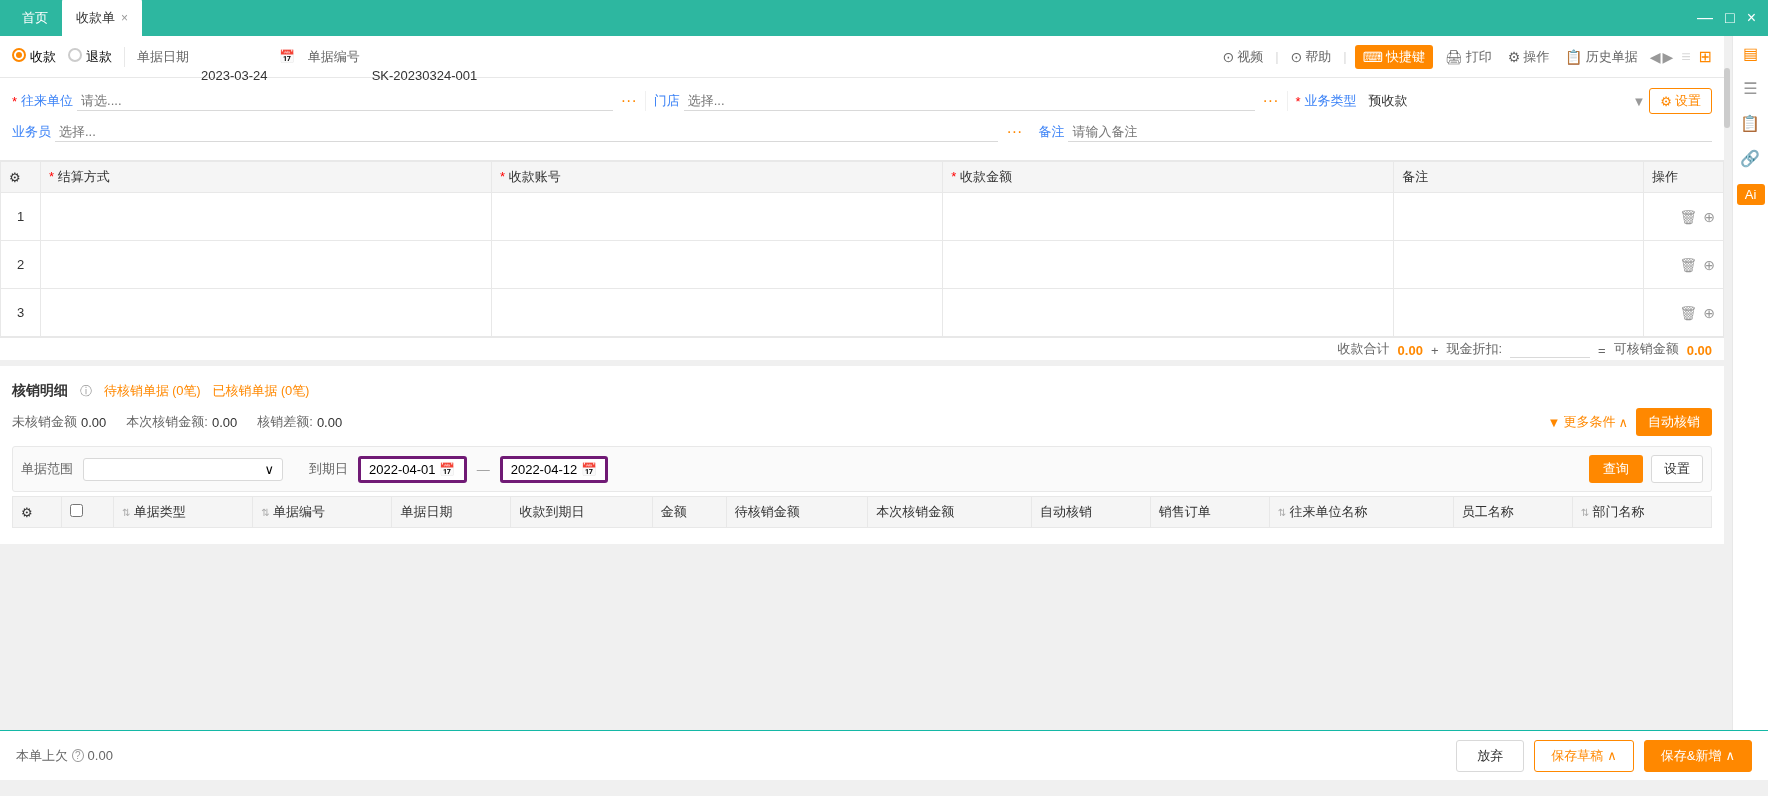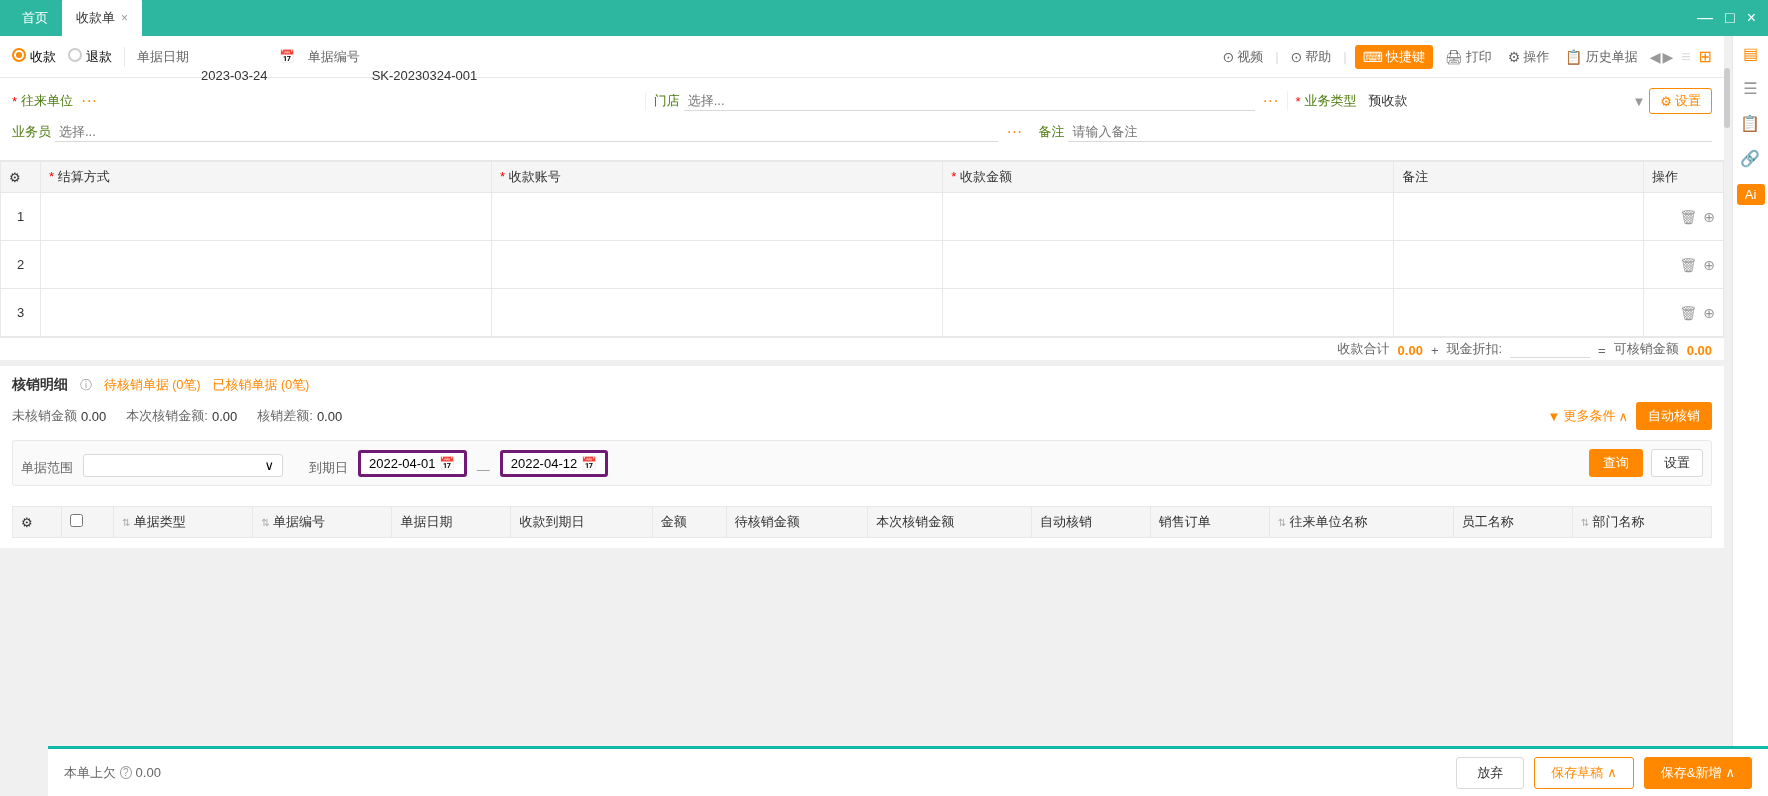--- a/index.html
+++ b/index.html
@@ -152,21 +152,21 @@
       margin-bottom: 8px;
       gap: 0;
     }
     .form-field {
       display: flex;
       align-items: center;
       gap: 4px;
       flex: 1;
     }
     .form-label {
-      color: #4d7c0f;
+      color: #3b82f6;
       white-space: nowrap;
       min-width: fit-content;
     }
     .required-star {
       color: red;
     }
     .form-input {
       border: none;
       border-bottom: 1px solid #d9d9d9;
       outline: none;
@@ -269,21 +269,21 @@
       border: none;
       border-bottom: 1px solid #d9d9d9;
       width: 80px;
       outline: none;
       text-align: right;
     }
 
     
     .reconcil-section {
       background: #fff;
-      padding: 10px 12px;
+      padding: 16px 12px;
     }
     .reconcil-header {
       display: flex;
       align-items: center;
       gap: 12px;
       margin-bottom: 8px;
     }
     .reconcil-title {
       font-size: 14px;
       font-weight: 600;
@@ -341,26 +341,26 @@
     .settings-small-btn {
       background: #fff;
       border: 1px solid #d9d9d9;
       color: #333;
       padding: 4px 12px;
       border-radius: 3px;
       cursor: pointer;
     }
     .range-row {
       display: flex;
-      align-items: flex-end;
+      align-items: center;
       gap: 10px;
       padding: 8px;
       border: 1px solid #e8e8e8;
       border-radius: 3px;
-      margin-bottom: 20px;
+      margin-bottom: 4px;
       background: #fafafa;
     }
     .range-select {
       display: flex;
       align-items: center;
       gap: 4px;
       border: 1px solid #d9d9d9;
       padding: 3px 8px;
       border-radius: 3px;
       background: #fff;
@@ -399,30 +399,29 @@
       font-size: 12px;
     }
     .bottom-table .sort-icon {
       color: #aaa;
       font-size: 10px;
     }
 
     
     .bottom-bar {
       position: fixed;
-      bottom: 0;
+      bottom: 16px;
       left: 0;
       right: 0;
       height: 50px;
       background: #fff;
-      border-top: 3px solid #14b8a6;
+      border-top: 1px solid #14b8a6;
       display: flex;
       align-items: center;
       padding: 0 16px;
-      margin-left: 48px;
     }
     .bottom-info {
       display: flex;
       align-items: center;
       gap: 4px;
       color: #666;
     }
     .bottom-actions {
       margin-left: auto;
       display: flex;
@@ -580,20 +579,21 @@
       <span style="color:#ff8800;font-size:16px;cursor:pointer">⊞</span>
     </div>
   </div>
 
   <div class="form-area">
     <div class="form-row">
 
       <div class="form-field" style="flex:1.5; border-right:1px solid #f0f0f0; padding-right:8px; margin-right:8px;">
         <span class="required-star">*</span>
         <span class="form-label">往来单位</span>
+        <input class="form-input" type="text" style="flex: 1 1 0%;" placeholder="请选....">
         <span class="more-icon">···</span>
       </div>
 
       <div class="form-field" style="flex:1.5; border-right:1px solid #f0f0f0; padding-right:8px; margin-right:8px;">
         <span class="form-label">门店</span>
         <input class="form-input" type="text" placeholder="选择..." style="">
         <span class="more-icon">···</span>
       </div>
 
       <div class="form-field" style="flex:1;">

